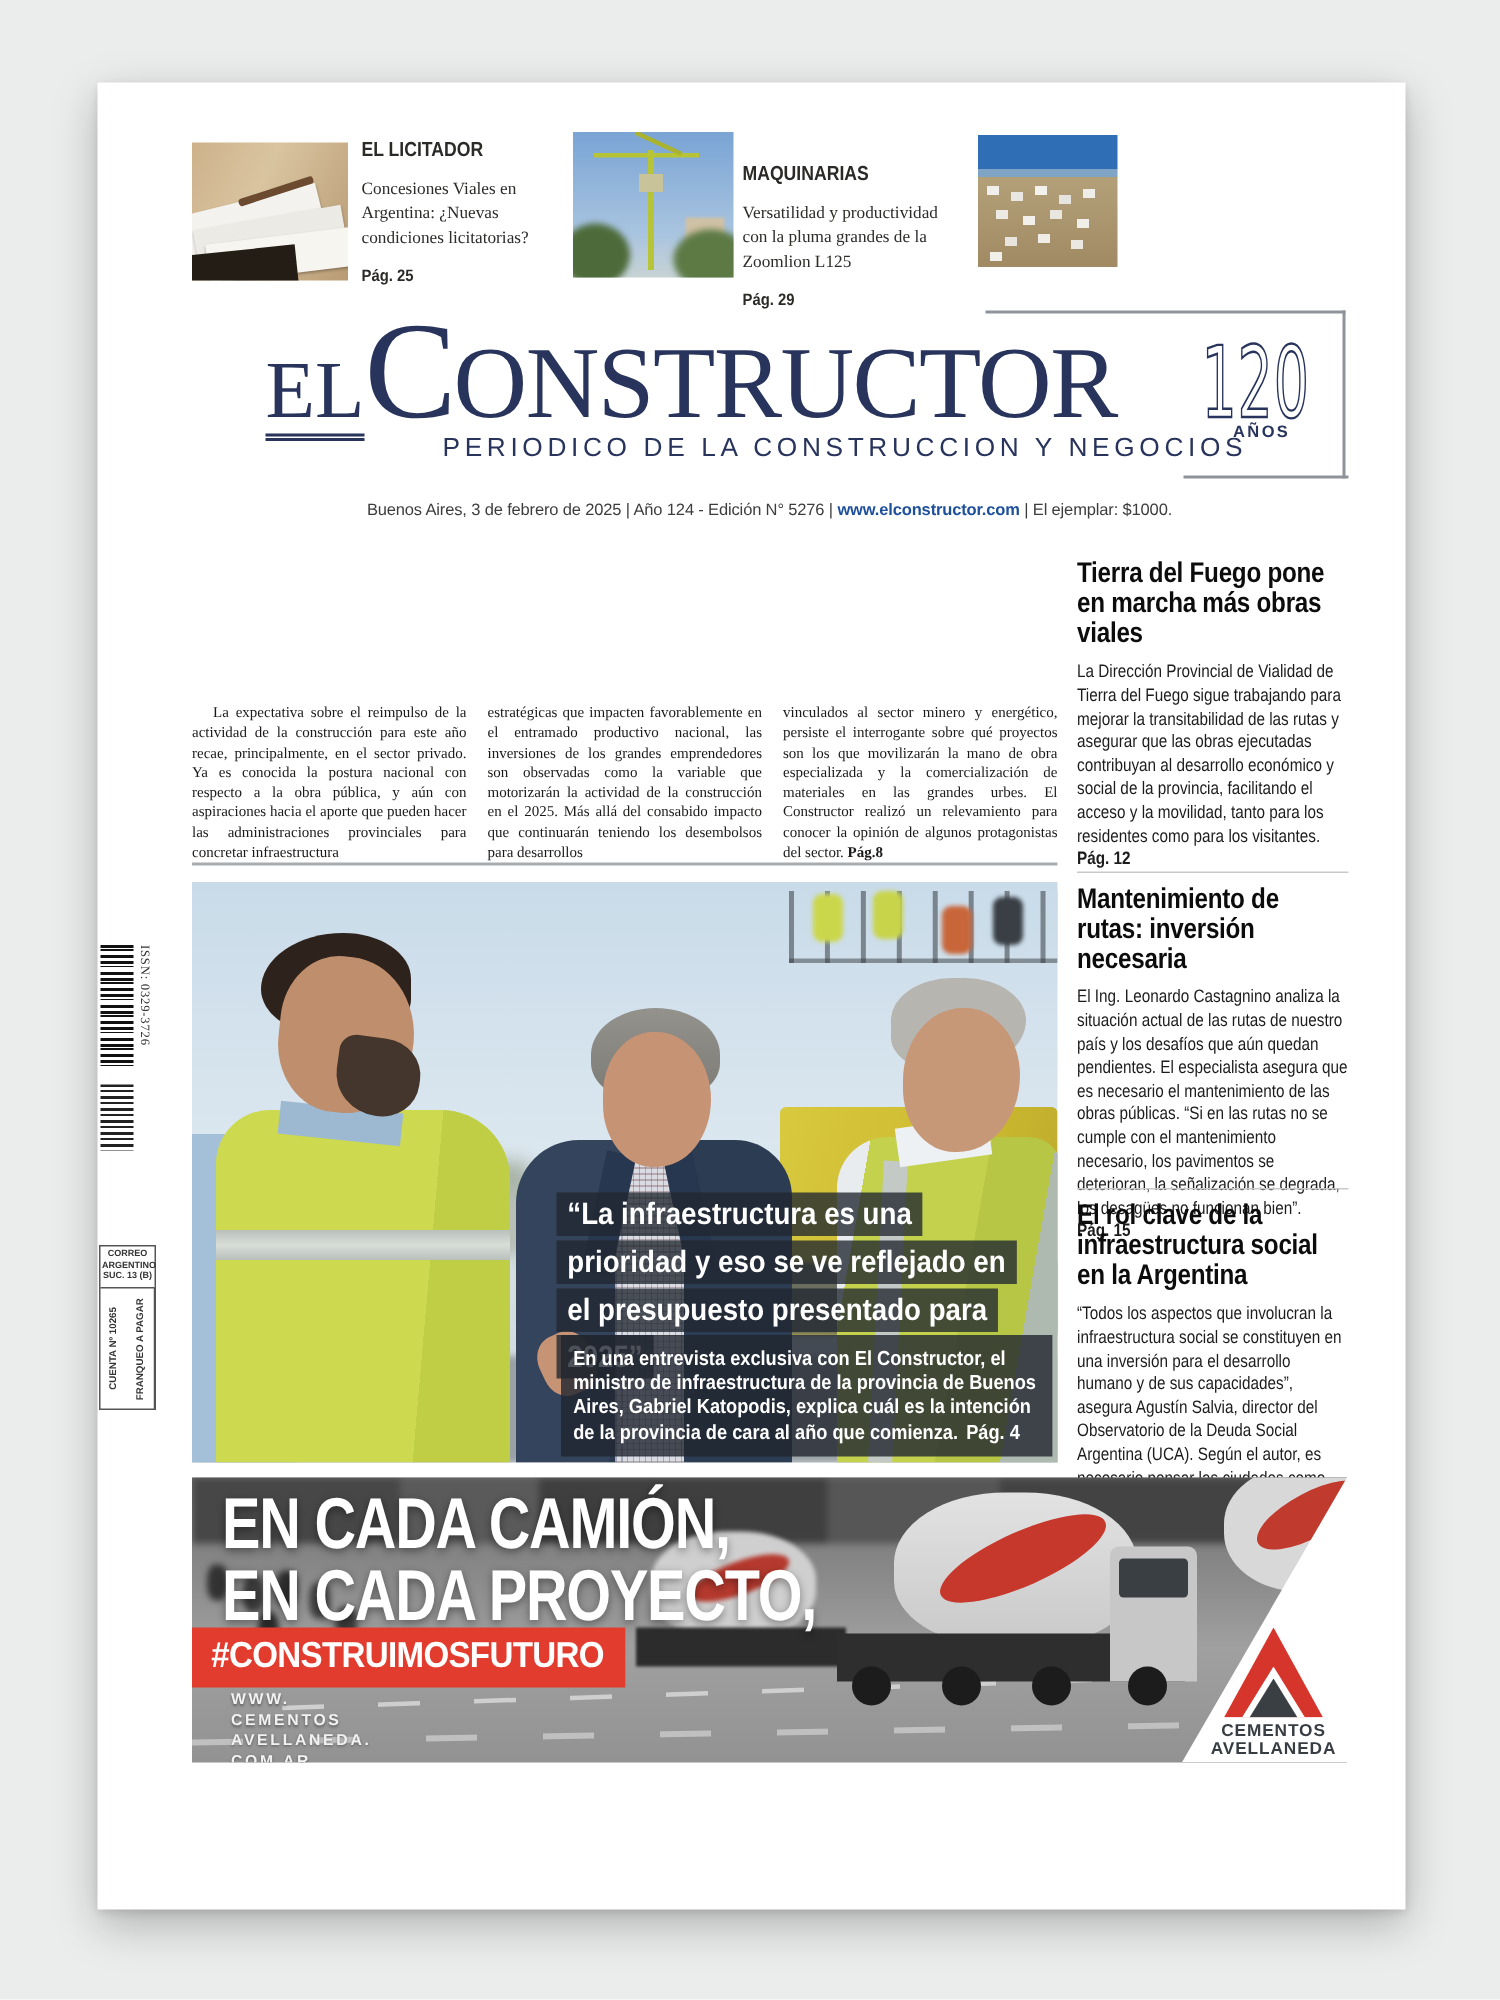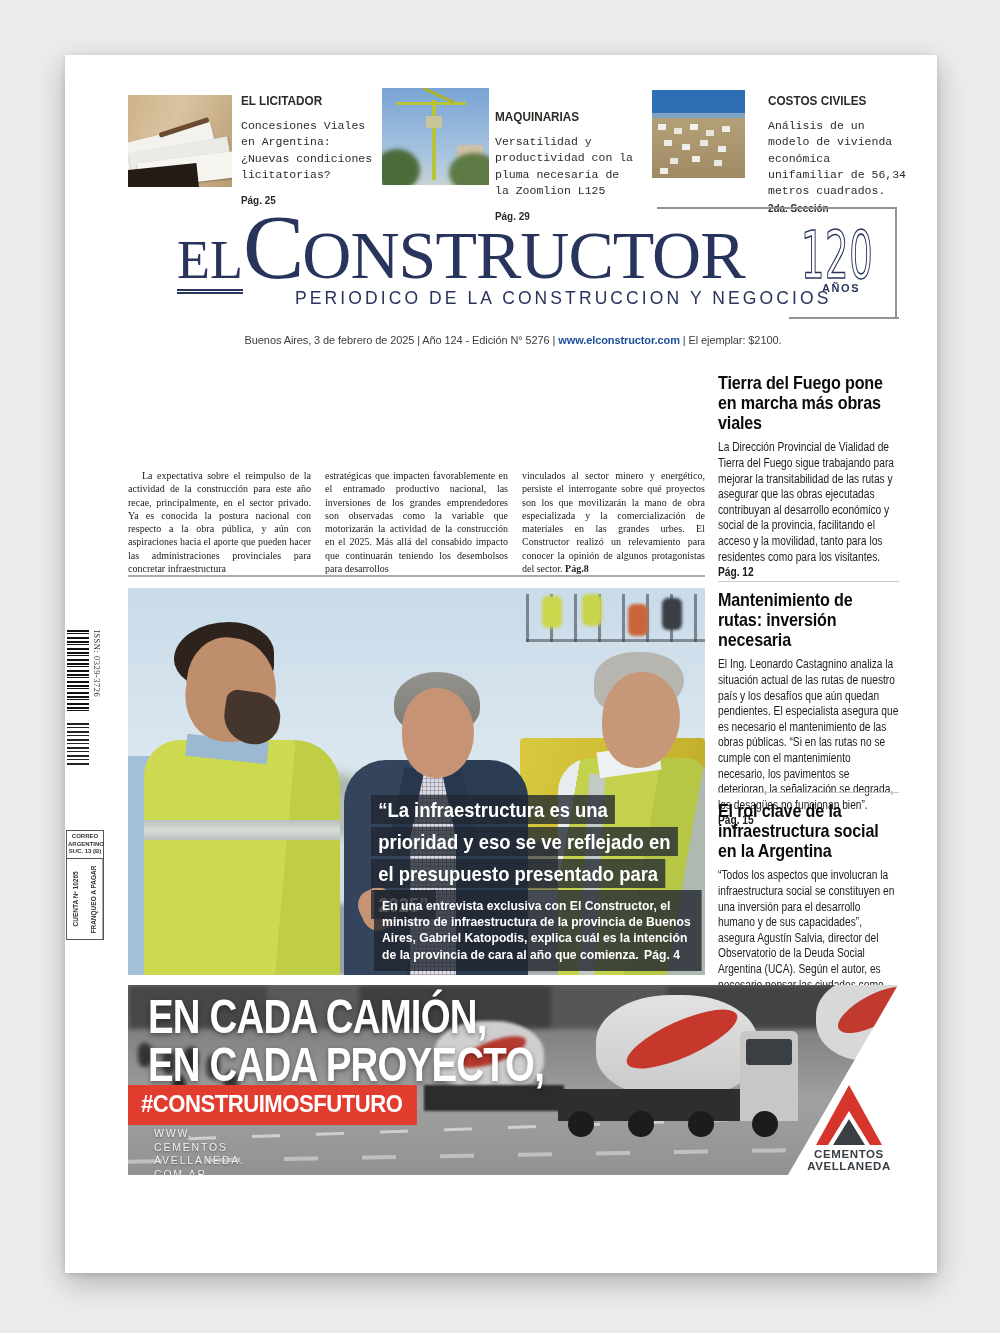--- a/index.html
+++ b/index.html
@@ -30,21 +30,21 @@
   .t2-img .bldg { position:absolute; right:6px; bottom:10px; width:26px; height:30px; background:#cfc1a5; filter:blur(1px); }
   .t3-img { left:587px; top:35px; width:93px; height:88px; background:linear-gradient(#2f6db4 0 26%, #7fa4c4 26% 32%, #b3a079 32%, #a08a63 100%); }
   .t3-img .houses { position:absolute; left:6px; top:34px; width:8px; height:6px; background:#f0efeb;
       box-shadow:16px 4px 0 #e9e7e1, 32px 0 0 #f3f1ec, 48px 6px 0 #e6e4de, 64px 2px 0 #efede7,
                  6px 16px 0 #eceae3, 24px 20px 0 #f2f0ea, 42px 16px 0 #e8e6df, 60px 22px 0 #f0eee8,
                  12px 34px 0 #e7e5de, 34px 32px 0 #efede6, 56px 36px 0 #eae8e1, 2px 44px 0 #f1efe9; }
   .teaser-txt { width:140px; }
   .t1-txt { left:176px; top:36px; } .t2-txt { left:430px; top:52px; } .t3-txt { left:703px; top:36px; }
   .teaser-title { display:inline-block; font-size:13.5px; font-weight:bold; color:#2c2a27; letter-spacing:0;
                   transform:scaleX(0.87); transform-origin:0 0; white-space:nowrap; }
-  .teaser-body { margin-top:9px; font-family:Liberation Mono, monospace; font-size:11.5px; line-height:1.42; color:#2e2c29; }
+  .teaser-body { margin-top:9px; font-family:Liberation Serif, serif; font-size:11.5px; line-height:1.42; color:#2e2c29; }
   .teaser-page { margin-top:11px; font-size:11px; font-weight:bold; color:#2c2a27; transform:scaleX(0.9); transform-origin:0 0; }
   .teaser-page.tight { margin-top:2px; }
 
   
   .mast-box { left:592px; top:152px; width:240px; height:112px; border-top:2px solid #8f949b; border-right:2px solid #8f949b; }
   .mast-box-bottom { left:724px; top:262px; width:110px; border-top:2px solid #8f949b; }
   .mast-title { left:112px; top:156px; width:700px; color:#28345c; font-family:"Liberation Serif", serif; white-space:nowrap; }
   .mast-el { display:inline-block; font-size:54px; line-height:1; vertical-align:baseline; border-bottom:5px double #28345c; padding-bottom:2px; }
   .mast-c  { display:inline-block; font-size:92px; line-height:0.8; vertical-align:baseline; letter-spacing:-2px; }
   .mast-rest { display:inline-block; font-size:68px; line-height:1; vertical-align:baseline; letter-spacing:-1px; }
@@ -153,21 +153,21 @@
   .truck1-win { left:618px; top:54px; width:46px; height:26px; background:#3a3f44; border-radius:3px; }
   .wheel { width:26px; height:26px; background:#1c1c1c; border-radius:50%; top:126px; }
   .wh1{left:440px;} .wh2{left:500px;} .wh3{left:560px;} .wh4{left:624px;}
   .truck3-drum { left:688px; top:-8px; width:110px; height:84px; background:#d8d8d8; border-radius:46%; }
   .truck3-band { left:706px; top:10px; width:80px; height:30px; background:#c03a2e; border-radius:50%; transform:rotate(-28deg); }
   .ad-line { color:#fff; font-weight:bold; font-size:48px; letter-spacing:-1px; white-space:nowrap;
              transform:scaleX(0.8); transform-origin:0 0; text-shadow:0 2px 6px rgba(0,0,0,0.4); z-index:6; }
   .ad-line1 { left:20px; top:4px; } .ad-line2 { left:20px; top:52px; }
   .ad-hash { left:0; top:100px; background:#e23c2e; color:#fff; font-weight:bold; font-size:24px; letter-spacing:-0.5px;
              padding:5px 16px 7px 14px; white-space:nowrap; transform:scaleX(0.92); transform-origin:0 0; z-index:6; }
-  .ad-web { left:26px; top:142px; color:#f2f2f2; font-size:10.5px; font-weight:normal; letter-spacing:1.8px;
+  .ad-web { left:26px; top:142px; color:#f2f2f2; font-size:10.5px; font-weight:bold; letter-spacing:1.8px;
             line-height:1.3; white-space:pre-line; z-index:6; text-shadow:0 1px 2px rgba(0,0,0,.4); }
   .ad-wedge { left:0; top:0; width:770px; height:190px; background:#fff;
               clip-path:polygon(100% 0, 100% 100%, 85.7% 100%); z-index:7; }
   .logo-tri { left:688px; top:100px; width:66px; height:60px; z-index:8; }
   .logo-tri .red { position:absolute; inset:0; background:#d6352b; clip-path:polygon(50% 0, 100% 100%, 0 100%); }
   .logo-tri .white { position:absolute; left:12px; bottom:0; width:42px; height:34px; background:#fff; clip-path:polygon(50% 0, 100% 100%, 0 100%); }
   .logo-tri .dark { position:absolute; left:17px; bottom:0; width:32px; height:26px; background:#3a3f44; clip-path:polygon(50% 0, 100% 100%, 0 100%); }
   .logo-txt { left:656px; top:163px; width:130px; text-align:center; z-index:8; color:#383d43; font-weight:bold;
               font-size:11.5px; letter-spacing:0.6px; line-height:1.08; }
 
@@ -207,41 +207,36 @@
     <div class="jib"></div>
     <div class="jib2"></div>
     <div class="mast"></div>
     <div class="cab"></div>
     <div class="bldg"></div>
     <div class="tree"></div>
     <div class="tree2"></div>
   </div>
   <div class="abs teaser-txt t2-txt">
     <div class="teaser-title">MAQUINARIAS</div>
-    <div class="teaser-body">Versatilidad y productividad con la pluma necesaria de la Zoomlion L125</div>
+    <div class="teaser-body">Versatilidad y productividad con la pluma grandes de la Zoomlion L125</div>
     <div class="teaser-page">Pág. 29</div>
   </div>
 
   <div class="abs teaser-img t3-img">
     <div class="houses"></div>
-  </div>
-  <div class="abs teaser-txt t3-txt">
-    <div class="teaser-title">COSTOS CIVILES</div>
-    <div class="teaser-body">Análisis de un modelo de vivienda económica unifamiliar de 56,34 metros cuadrados.</div>
-    <div class="teaser-page tight">2da. Sección</div>
   </div>
 
   <div class="abs mast-box"></div>
   <div class="abs mast-box-bottom"></div>
   <div class="abs mast-title"><span class="mast-el">EL</span><span class="mast-c">C</span><span class="mast-rest">ONSTRUCTOR</span></div>
   <div class="abs mast-tagline">PERIODICO DE LA CONSTRUCCION Y NEGOCIOS</div>
   <div class="abs mast-120">120</div>
   <div class="abs mast-anos">AÑOS</div>
 
-  <div class="abs dateline"><span>Buenos Aires, 3 de febrero de 2025 | Año 124 - Edición N° 5276 | </span><b class="site">www.elconstructor.com</b><span> | El ejemplar: $2100.</span></div>
+  <div class="abs dateline"><span>Buenos Aires, 3 de febrero de 2025 | Año 124 - Edición N° 5276 | </span><b class="site">www.elconstructor.com</b><span> | El ejemplar: $1000.</span></div>
 
   <div class="abs lead-cols">
     <div class="lead-col first">La expectativa sobre el reimpulso de la actividad de la construcción para este año recae, principalmente, en el sector privado. Ya es conocida la postura nacional con respecto a la obra pública, y aún con aspiraciones hacia el aporte que pueden hacer las administraciones provinciales para concretar infraestructura</div>
     <div class="lead-col">estratégicas que impacten favorablemente en el entramado productivo nacional, las inversiones de los grandes emprendedores son observadas como la variable que motorizarán la actividad de la construcción en el 2025. Más allá del consabido impacto que continuarán teniendo los desembolsos para desarrollos</div>
     <div class="lead-col"><span>vinculados al sector minero y energético, persiste el interrogante sobre qué proyectos son los que movilizarán la mano de obra especializada y la comercialización de materiales en las grandes urbes. El Constructor realizó un relevamiento para conocer la opinión de algunos protagonistas del sector.</span> <b>Pág.8</b></div>
   </div>
   <div class="abs divider"></div>
 
   <div class="abs ra ra1">
     <div class="ra-inner">

